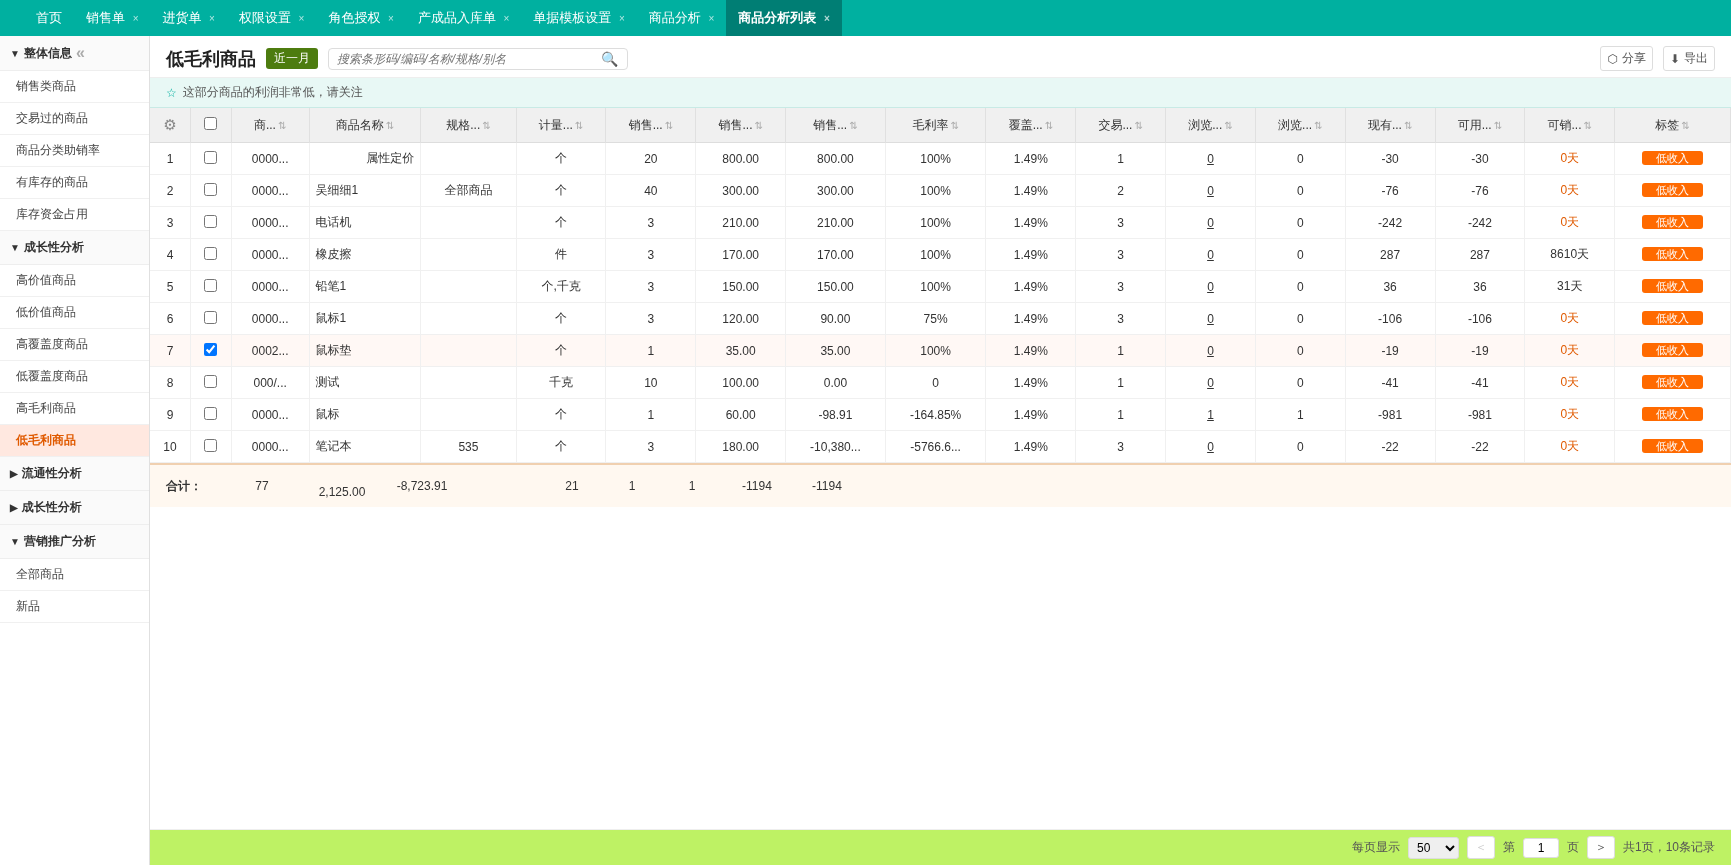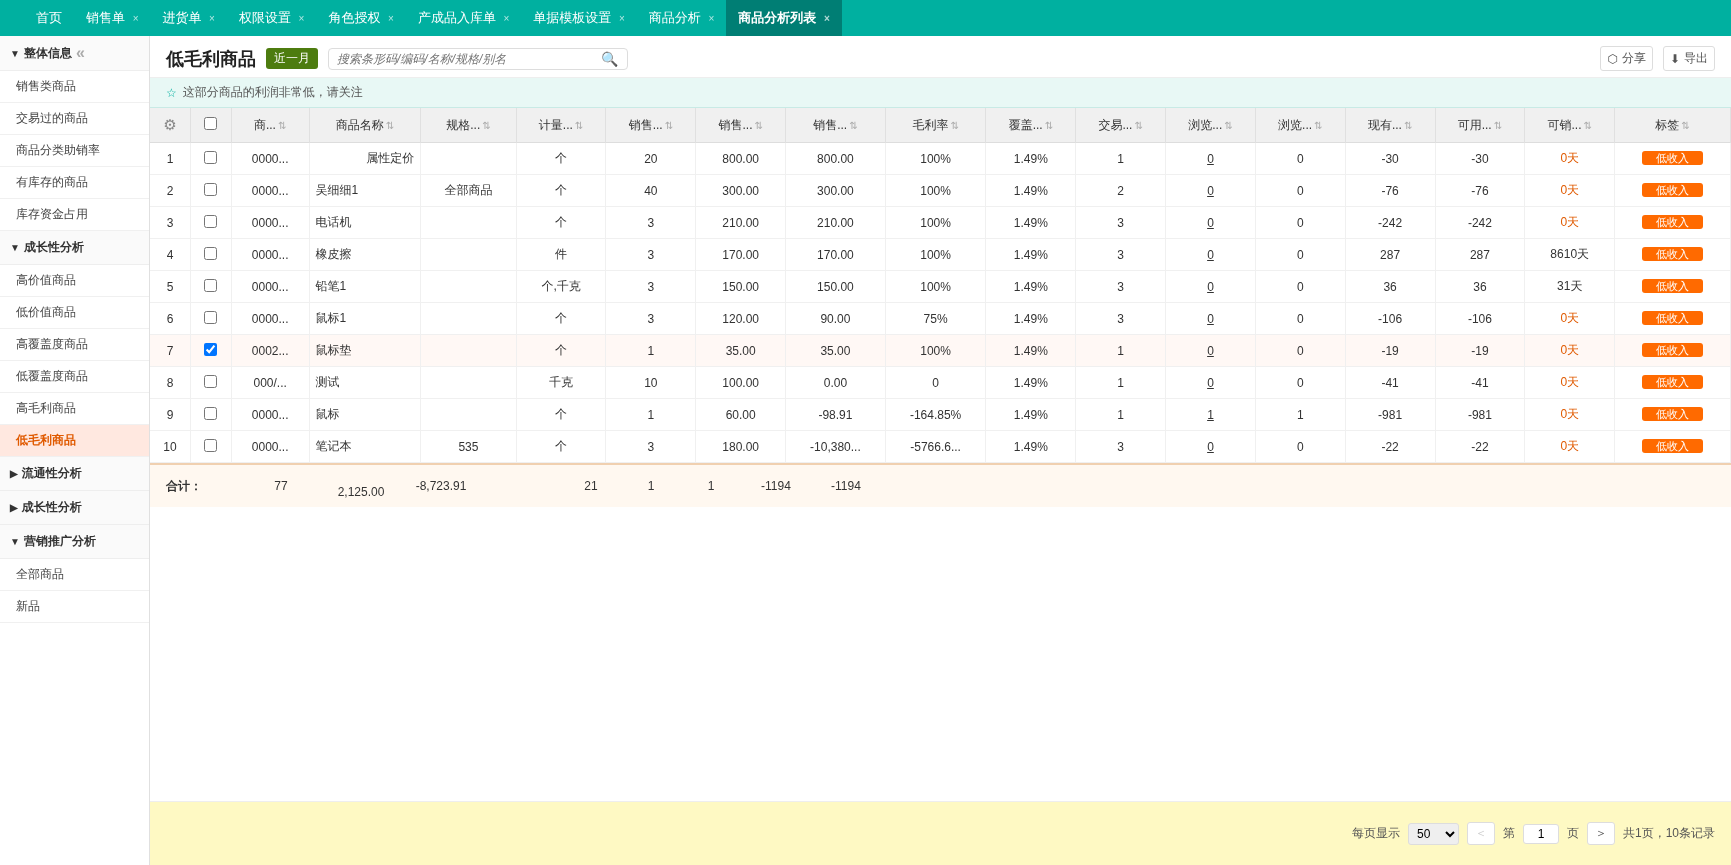--- a/index.html
+++ b/index.html
@@ -194,27 +194,27 @@
       background: #fff8f0;
       border-top: 2px solid #f0d0b0;
       display: flex;
       align-items: center;
       padding: 8px 16px;
       font-size: 12px;
       color: #333;
       position: sticky;
       bottom: 0;
     }
-    .footer-row .label { font-weight: bold; margin-right: 39px; }
+    .footer-row .label { font-weight: bold; margin-right: 20px; }
 
     
     .pagination-bar {
-      background: #fef9c3;
+      background: #bef264;
       border-top: 1px solid #eee;
-      padding: 20px 16px;
+      padding: 6px 16px;
       display: flex;
       align-items: center;
       justify-content: flex-end;
       gap: 8px;
       color: #555;
     }
     .pagination-bar select {
       border: 1px solid #ddd;
       border-radius: 3px;
       padding: 2px 4px;

